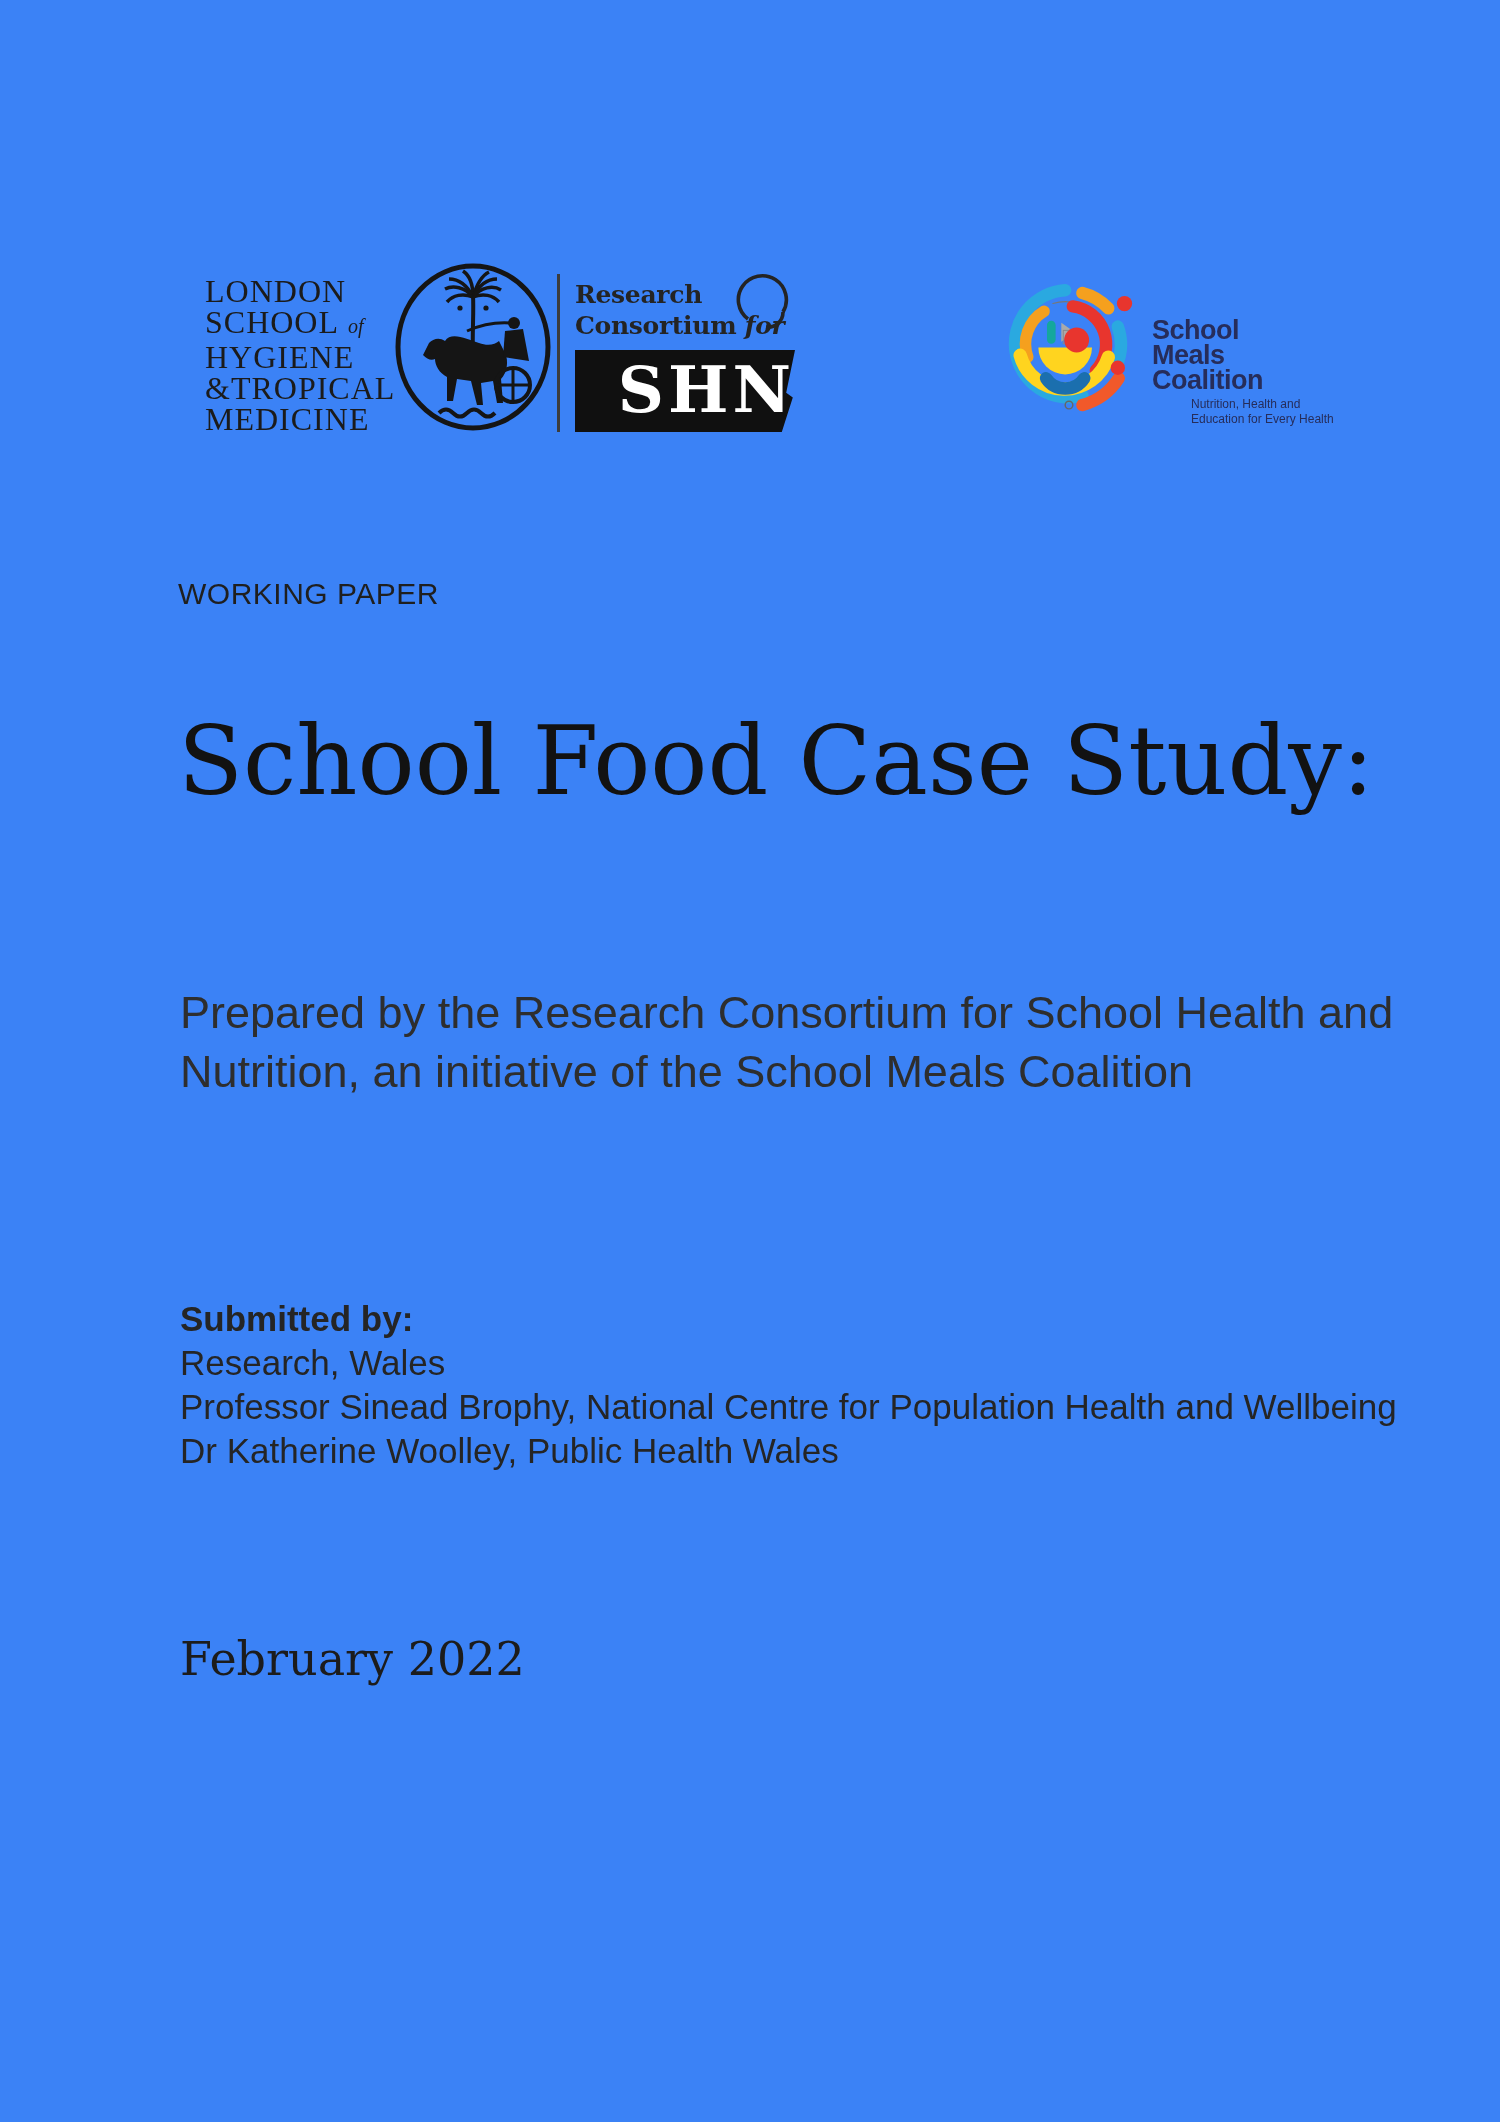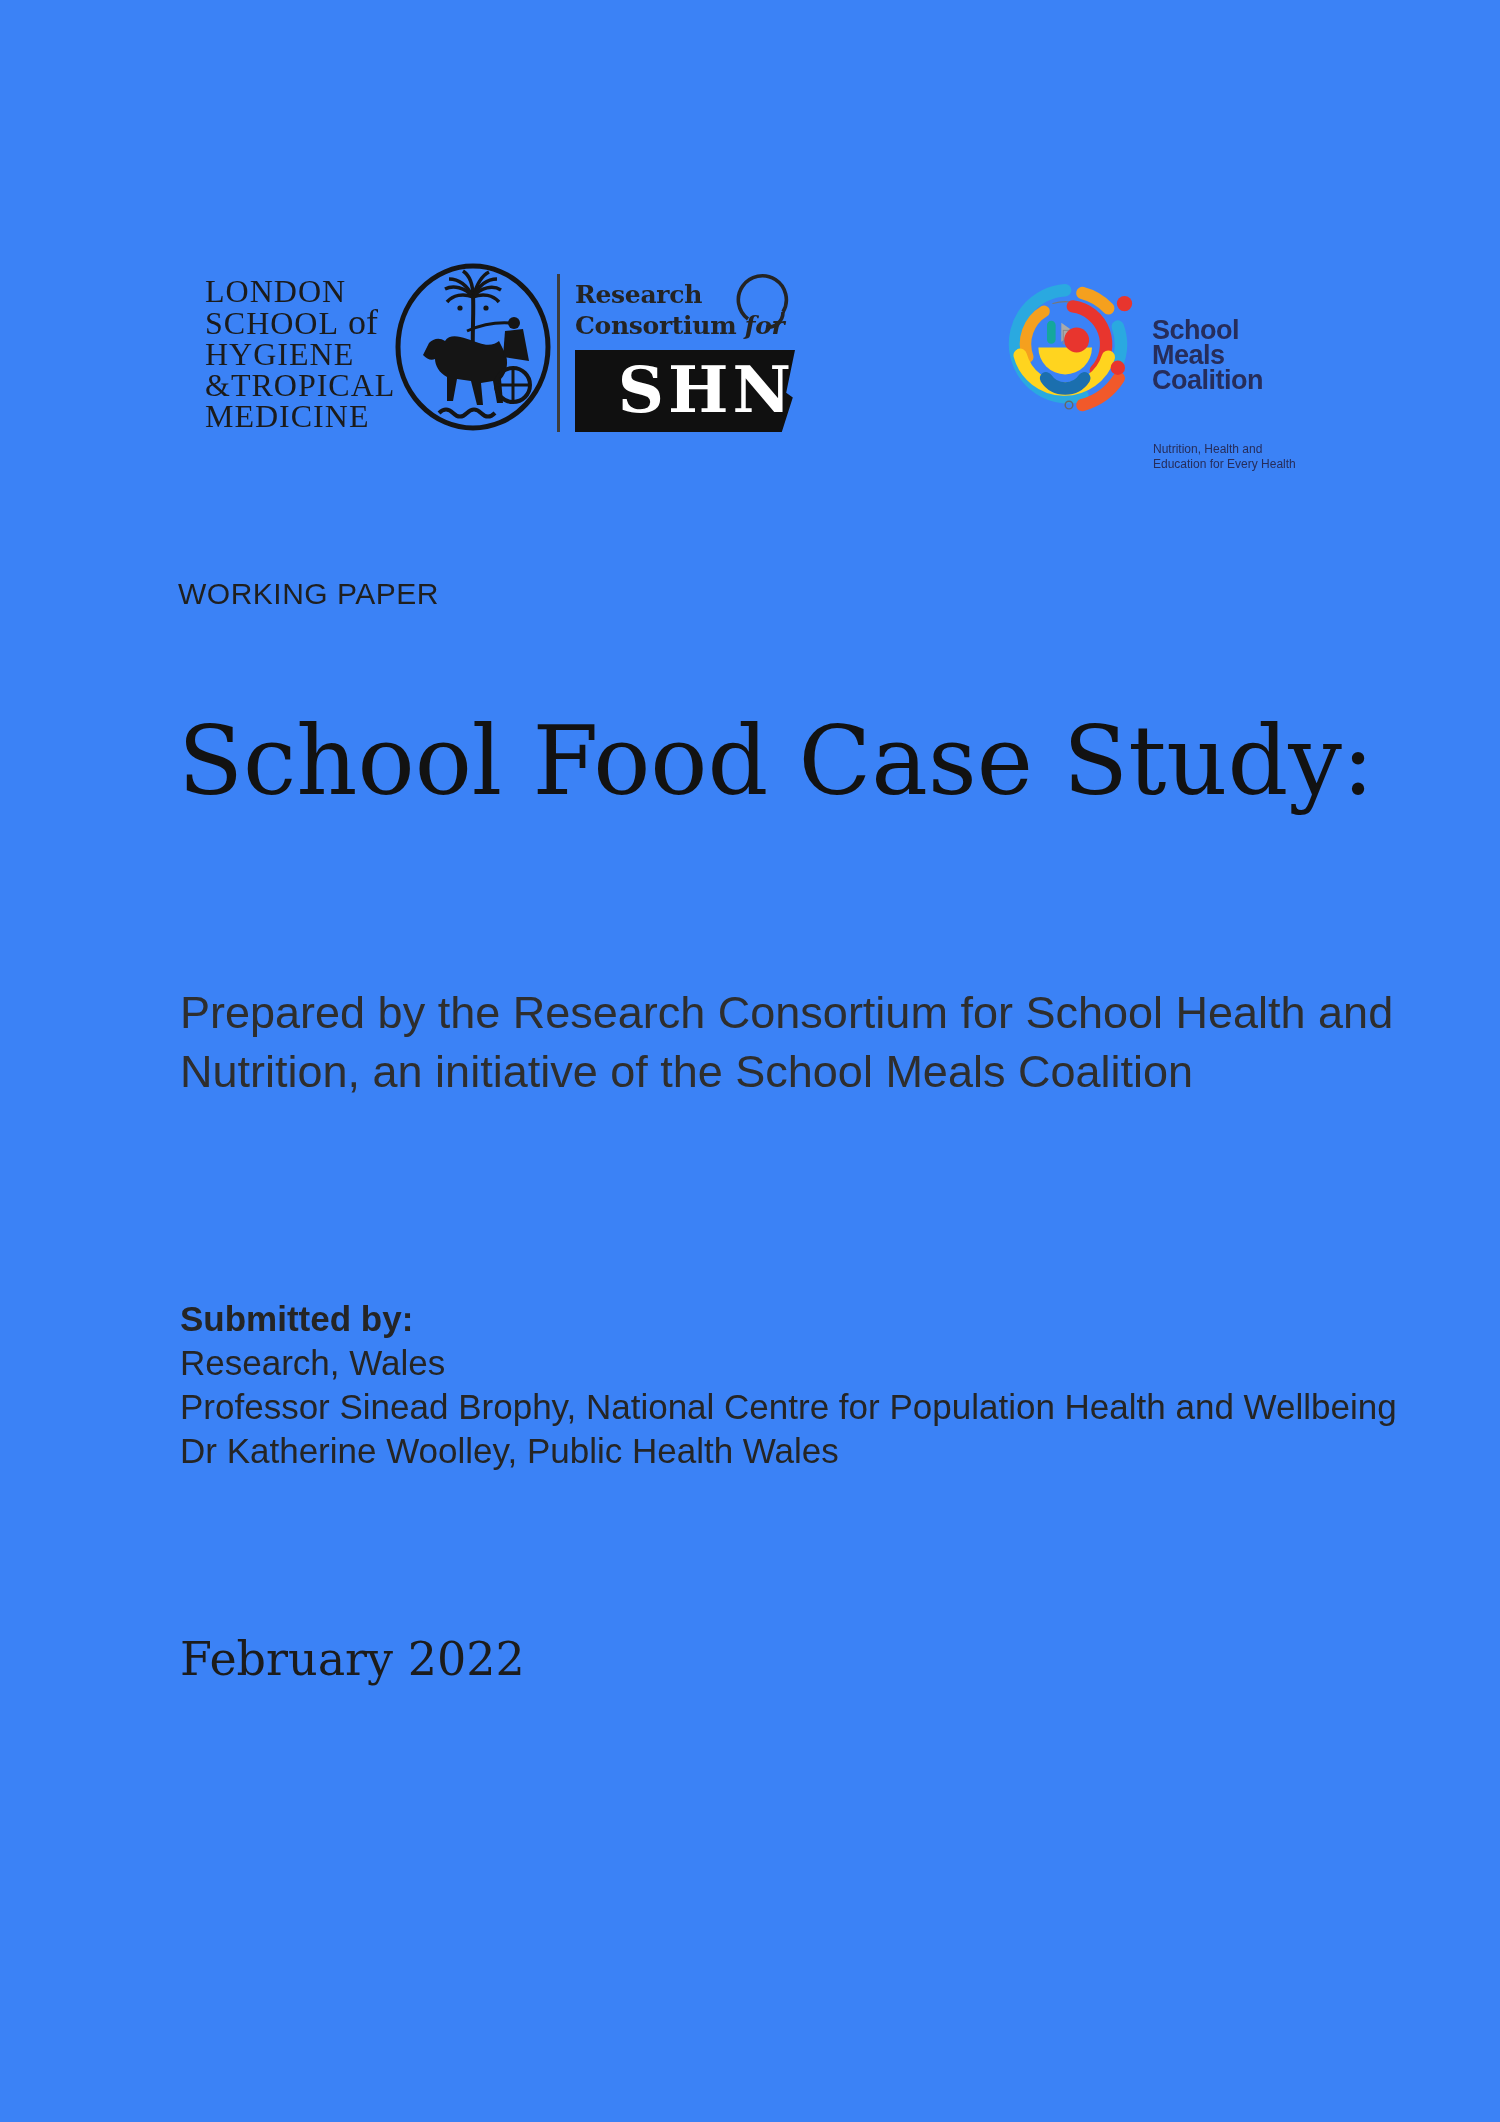--- a/index.html
+++ b/index.html
@@ -10,21 +10,21 @@
     font-family:"Liberation Sans", sans-serif;
     overflow:hidden;
   }
   
   .lshtm-text{
     position:absolute;left:205px;top:276px;
     font-family:"Liberation Serif", serif;
     font-size:32px;line-height:31px;letter-spacing:1px;
     color:#1b1b1b;white-space:nowrap;
   }
-  .lshtm-text .of{font-size:36px;letter-spacing:0;}
+  .lshtm-text .of{font-style:italic;font-size:20px;letter-spacing:0;}
   .lshtm-emblem{position:absolute;left:393px;top:261px;}
   .logo-divider{
     position:absolute;left:557px;top:274px;width:3px;height:158px;
     background:#3c3c3c;
   }
   .shn{
     position:absolute;left:575px;top:279px;width:240px;
     font-family:"DejaVu Serif", serif;color:#242424;
   }
   .shn-lines{font-weight:700;font-size:25px;line-height:31px;letter-spacing:-0.3px;white-space:nowrap;}
@@ -39,22 +39,22 @@
     color:#ffffff;font-weight:700;font-size:64px;letter-spacing:4px;
     font-family:"DejaVu Serif", serif;transform:translateY(-2px);
   }
   .smc-icon{position:absolute;left:1002px;top:271px;}
   .smc-text{
     position:absolute;left:1152px;top:318px;
     font-weight:700;font-size:27px;line-height:25px;letter-spacing:-0.5px;
     white-space:nowrap;
   }
   .smc-tagline{
-    position:absolute;left:1153px;top:397px;
-    font-weight:400;font-size:12px;line-height:15px;white-space:nowrap;margin-top:45px;
+    position:absolute;left:1191px;top:397px;
+    font-weight:400;font-size:12px;line-height:15px;white-space:nowrap;
   }
   
   .kicker{
     position:absolute;left:178px;top:577px;
     font-size:30px;color:#1f1f1f;letter-spacing:0.5px;white-space:nowrap;
   }
   .title{
     position:absolute;left:178px;top:699px;margin:0;
     font-family:"DejaVu Serif", serif;font-weight:400;
     font-size:95px;line-height:124px;color:#121212;white-space:nowrap;

